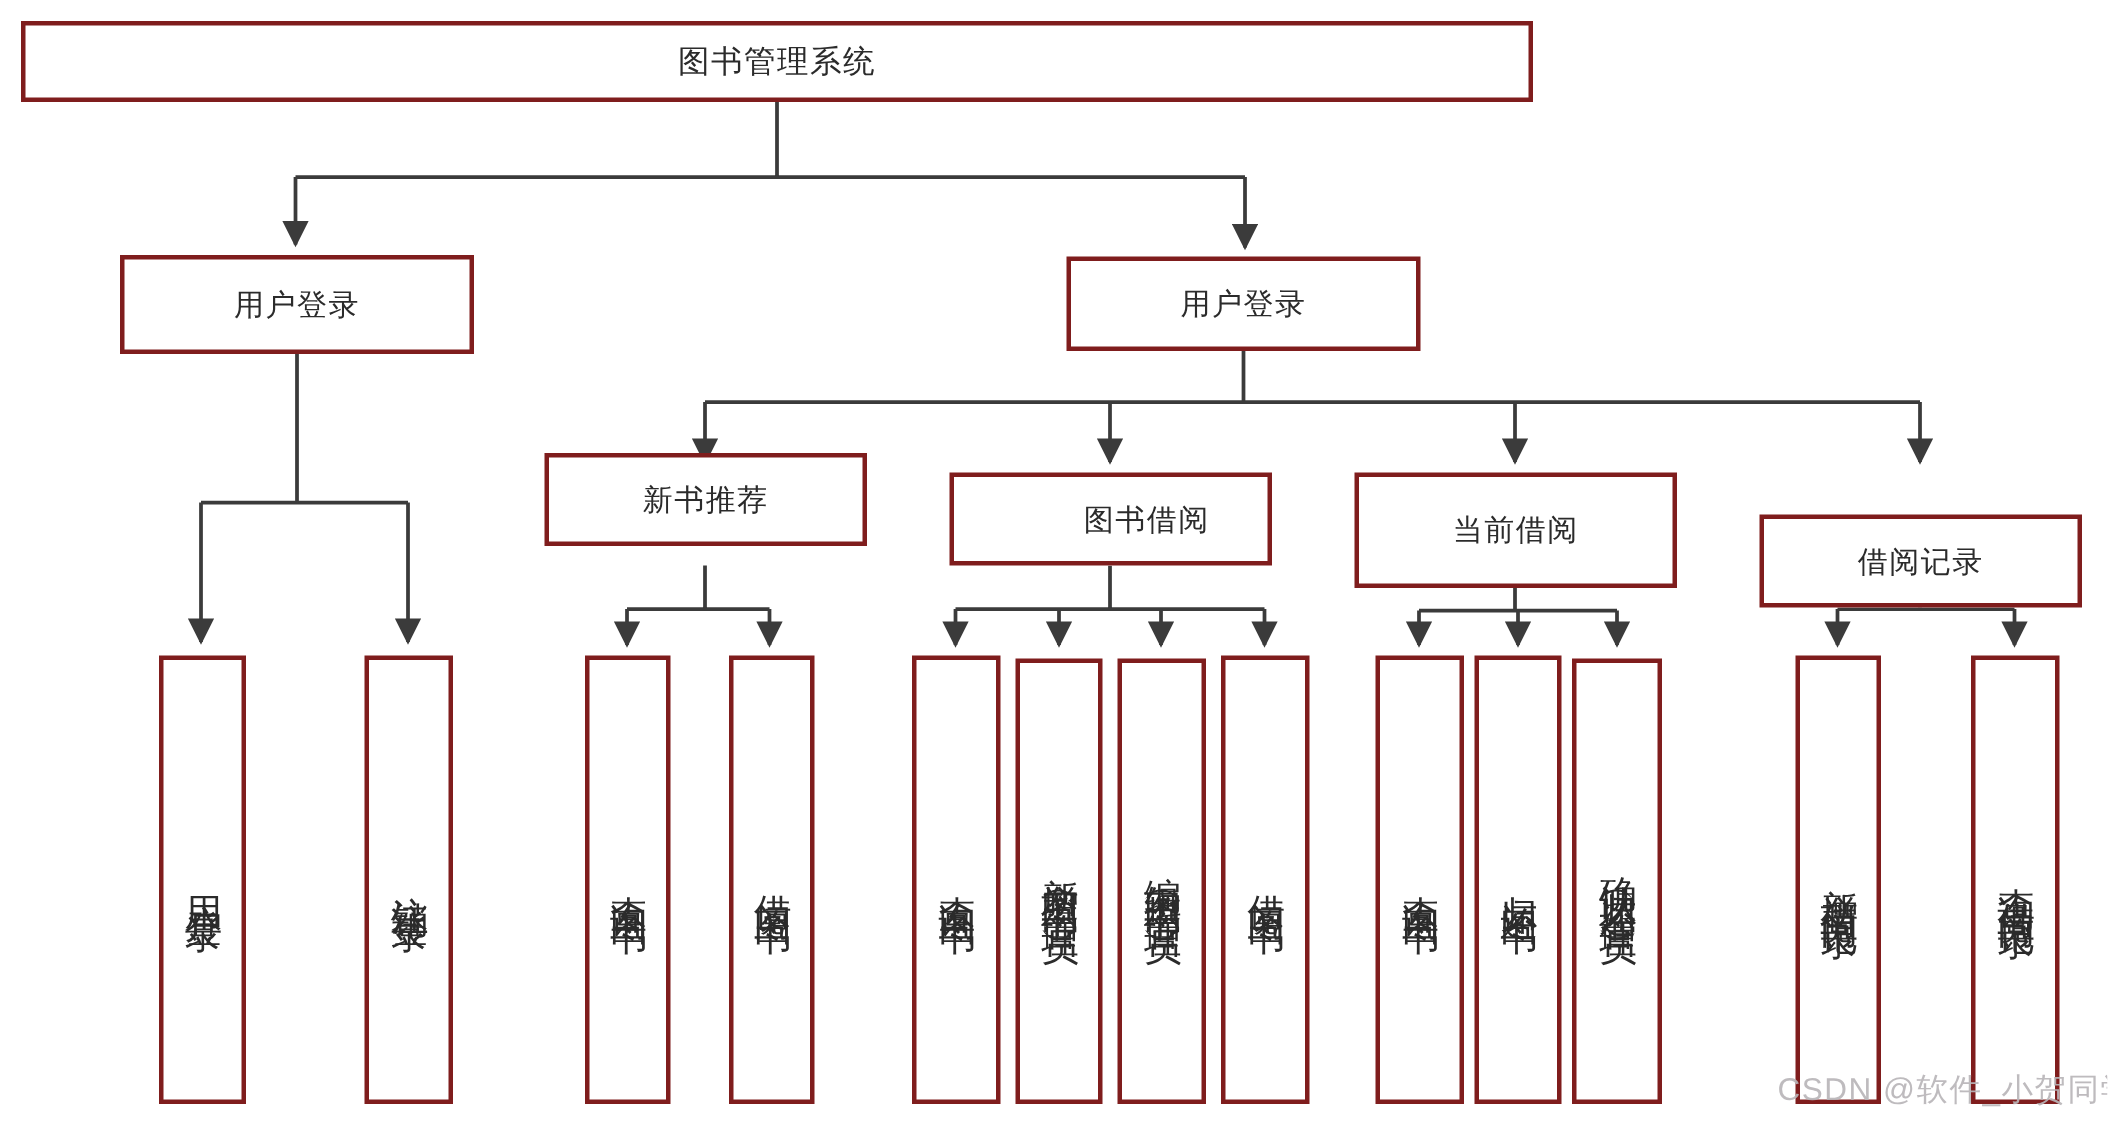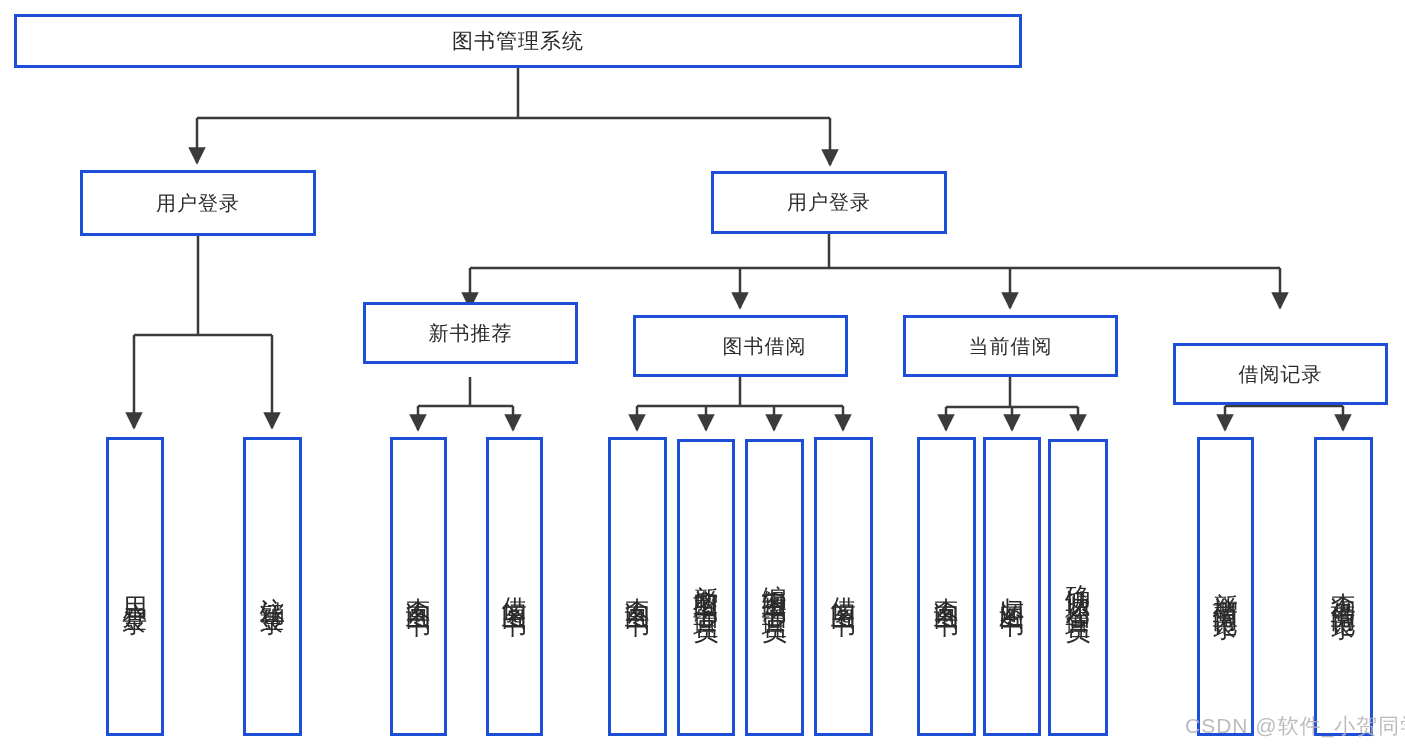--- a/index.html
+++ b/index.html
@@ -18,21 +18,21 @@
   #connectors {
     position: absolute;
     left: 0;
     top: 0;
     width: 1405px;
     height: 747px;
   }
   .box {
     position: absolute;
     box-sizing: border-box;
-    border: 3px solid #1d4ed8;
+    border: 3px solid #7f1d1d;
     background: #ffffff;
     color: #2b2b2b;
     display: flex;
     align-items: center;
     justify-content: center;
     text-align: center;
   }
   .box.h {
     font-size: 20px;
     letter-spacing: 1px;
@@ -106,21 +106,21 @@
     </g>
   </svg>
 
   <div class="box h root" style="left:14px; top:14px; width:1008px; height:54px;">图书管理系统</div>
 
   <div class="box h" style="left:80px; top:170px; width:236px; height:66px;">用户登录</div>
   <div class="box h" style="left:711px; top:171px; width:236px; height:63px;">用户登录</div>
 
   <div class="box h" style="left:363px; top:302px; width:215px; height:62px;">新书推荐</div>
   <div class="box h" style="left:633px; top:315px; width:215px; height:62px;padding-left:48px;">图书借阅</div>
-  <div class="box h" style="left:903px; top:315px; width:215px; height:62px;">当前借阅</div>
+  <div class="box h" style="left:903px; top:315px; width:215px; height:77px;">当前借阅</div>
   <div class="box h" style="left:1173px; top:315px; width:215px; height:62px;margin-top:28px;">借阅记录</div>
 
   <div class="box v" style="left:106px; top:437px; width:58px; height:299px;">用户登录</div>
   <div class="box v" style="left:243px; top:437px; width:59px; height:299px;">注销登录</div>
 
   <div class="box v" style="left:390px; top:437px; width:57px; height:299px;">查询图书</div>
   <div class="box v" style="left:486px; top:437px; width:57px; height:299px;">借阅图书</div>
 
   <div class="box v" style="left:608px; top:437px; width:59px; height:299px;">查询图书</div>
   <div class="box v" style="left:677px; top:439px; width:58px; height:297px;">新增图书（管理员）</div>

